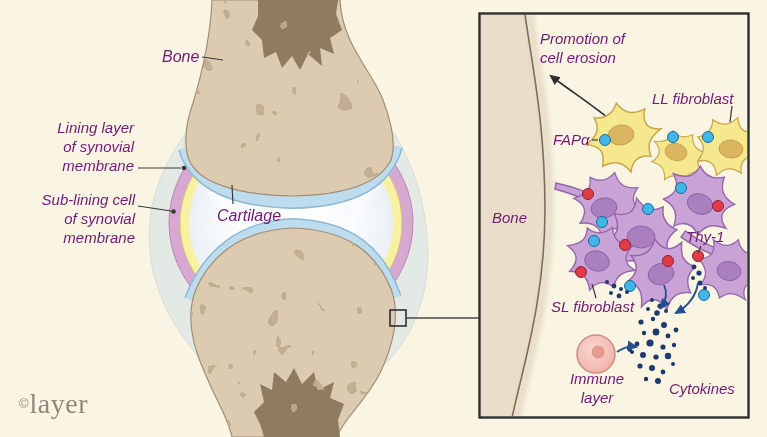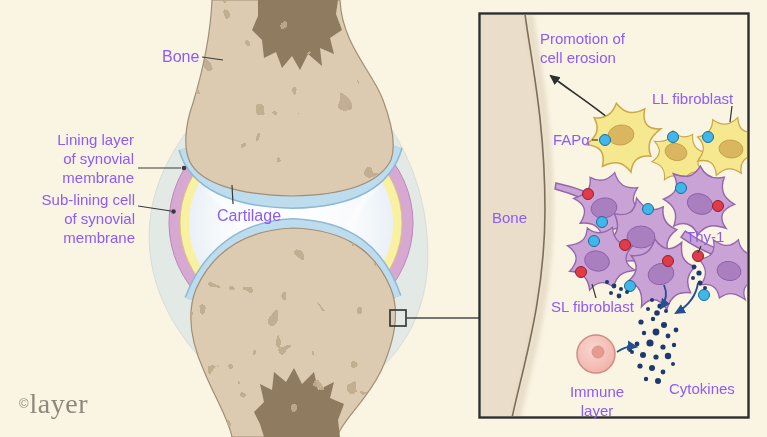--- a/index.html
+++ b/index.html
@@ -1,19 +1,19 @@
 <!DOCTYPE html>
 <html><head>
 <meta charset="utf-8">
 <style>
   html,body{margin:0;padding:0;background:#faf4e3;}
   .stage{position:relative;width:767px;height:437px;background:#faf4e3;overflow:hidden;
          font-family:"Liberation Sans",sans-serif;color:#323232;}
   .stage svg{position:absolute;left:0;top:0;}
-  .lbl{position:absolute;font-size:15px;line-height:1.25;color:#8b5cf6;white-space:nowrap;}
+  .lbl{position:absolute;font-size:15px;line-height:1.25;color:#701a75;white-space:nowrap;font-style:italic;}
   .lbl .ln{display:block;}
   .big{font-size:16px;}
   .right{text-align:right;}
   .center{text-align:center;}
   .nature{position:absolute;left:19px;top:388px;color:#8d897c;white-space:nowrap;}
   .nature .c{font-family:"Liberation Sans",sans-serif;font-size:13px;position:relative;top:-5px;margin-right:1px;}
   .nature .n{font-family:"Liberation Serif",serif;font-size:28px;letter-spacing:.5px;}
 </style>
 </head>
 <body>
@@ -237,21 +237,21 @@
         <path d="M592,140 L598,140"></path>
         <path d="M701,246 L698,253"></path>
         <path d="M596,298 L592,284"></path>
       </g>
     </g>
   </g>
 </svg>
 
 <div class="lbl big" style="left:162px;top:47px;">Bone</div>
 
-<div class="lbl right" style="left:20px;top:119px;width:114px;margin-top:12px;">
+<div class="lbl right" style="left:20px;top:119px;width:114px;">
   <span class="ln">Lining layer</span>
   <span class="ln">of synovial</span>
   <span class="ln">membrane</span>
 </div>
 
 <div class="lbl right" style="left:8px;top:191px;width:127px;">
   <span class="ln">Sub-lining cell</span>
   <span class="ln">of synovial</span>
   <span class="ln">membrane</span>
 </div>
@@ -268,21 +268,21 @@
 <div class="lbl" style="left:553px;top:131px;">FAPα</div>
 
 <div class="lbl" style="left:492px;top:209px;">Bone</div>
 
 <div class="lbl" style="left:686px;top:228px;text-align:right;">Thy-1</div>
 
 <div class="lbl" style="left:551px;top:298px;">SL fibroblast</div>
 
 <div class="lbl" style="left:669px;top:341px;margin-top:39px;">Cytokines</div>
 
-<div class="lbl center" style="left:558px;top:383px;width:78px;">
+<div class="lbl center" style="left:558px;top:370px;width:78px;">
   <span class="ln">Immune</span>
   <span class="ln">layer</span>
 </div>
 
 <div class="nature">
   <span class="c">©</span><span class="n">layer</span>
 </div>
 
 </div>
 

